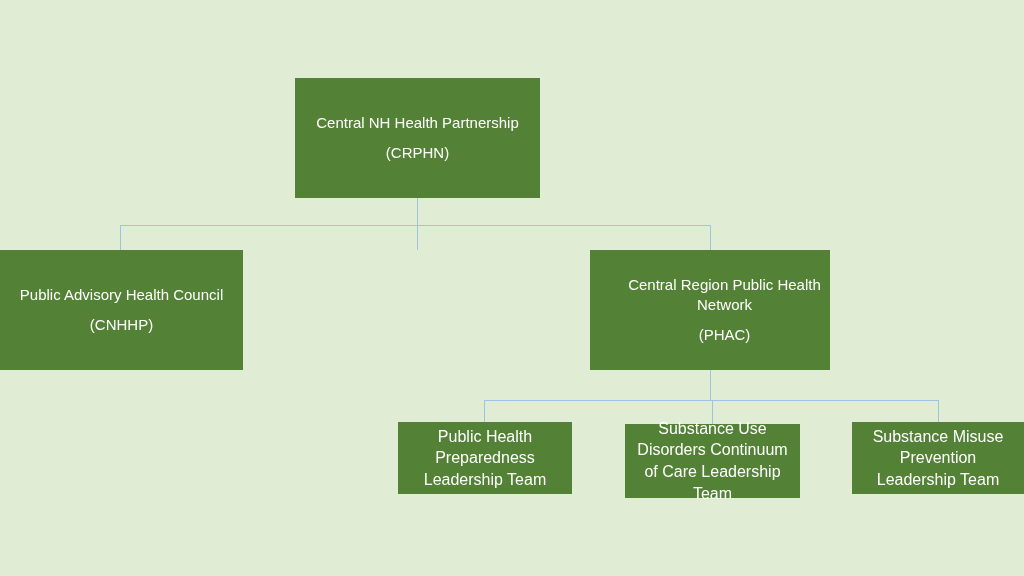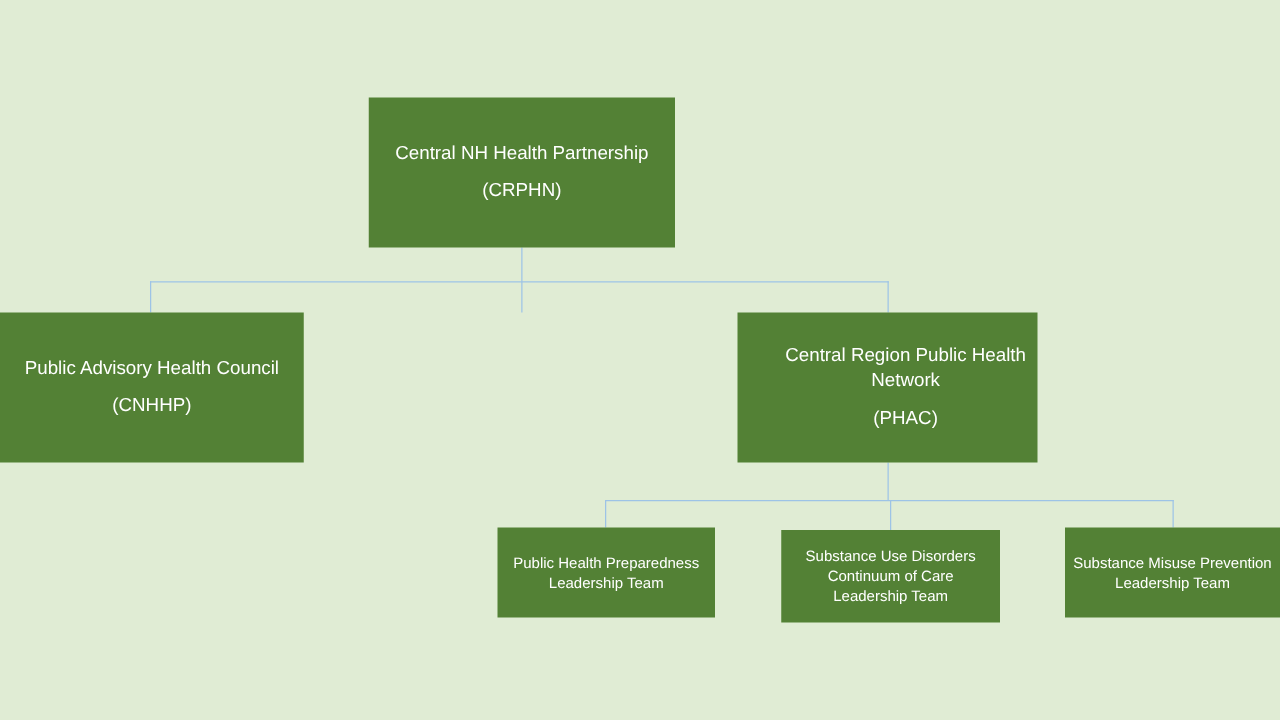--- a/index.html
+++ b/index.html
@@ -27,21 +27,21 @@
     display:flex;
     flex-direction:column;
     align-items:center;
     justify-content:center;
     text-align:center;
     line-height:1.35;
   }
   .node .title{display:block;}
   .node .subtitle{display:block;margin-top:10px;}
   .lvl1, .lvl2{font-size:15px;padding:8px;}
-  .lvl3{font-size:12px;padding:4px 6px;}
+  .lvl3{font-size:16px;padding:4px 6px;}
   .line{
     position:absolute;
     background:var(--line);
   }
   .hline{height:1px;}
   .vline{width:1px;}
 
   
   .n-root   {left:295px; top:78px;  width:245px; height:120px;}
   .n-phac   {left:0px;   top:250px; width:243px; height:120px;}

